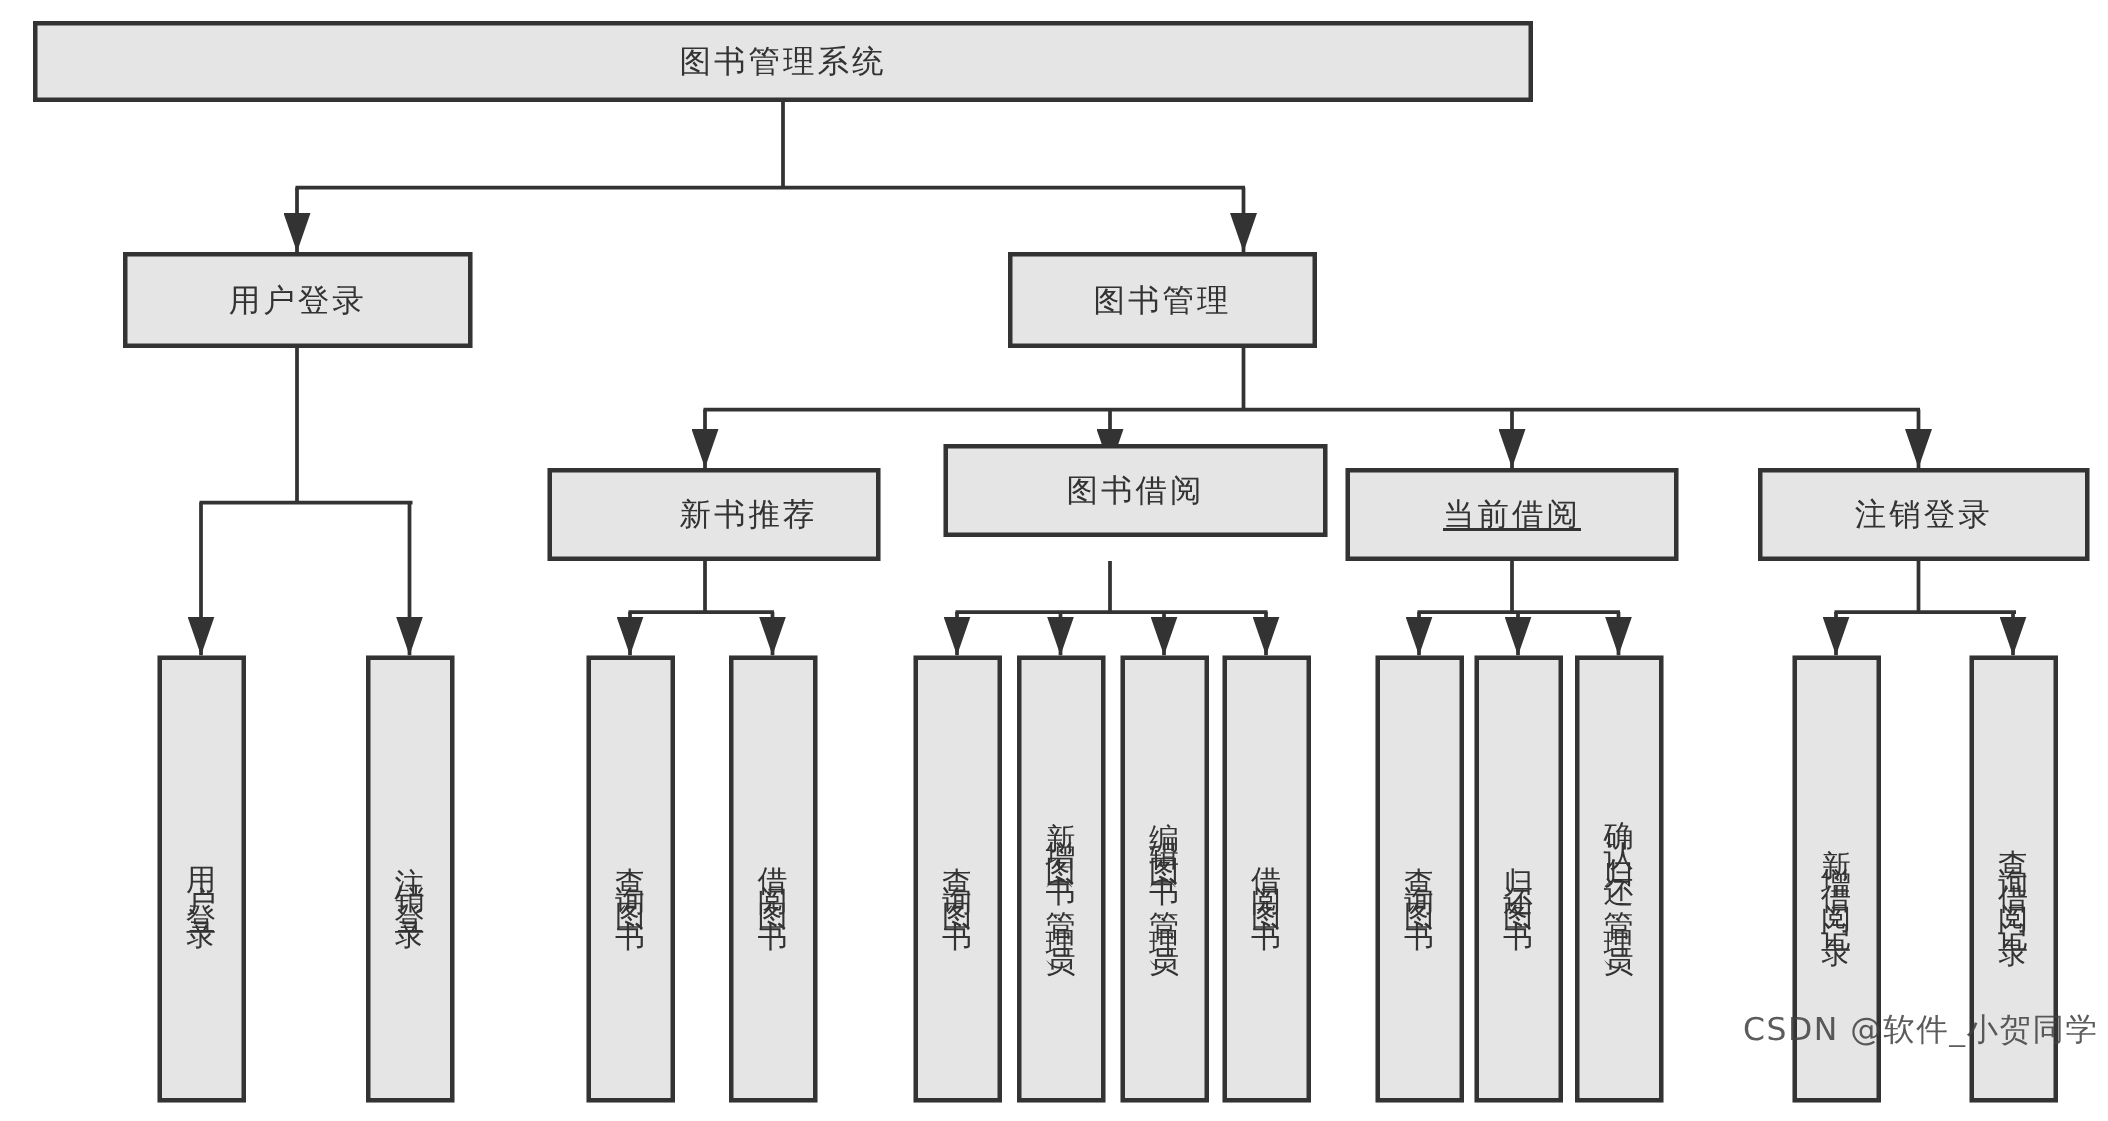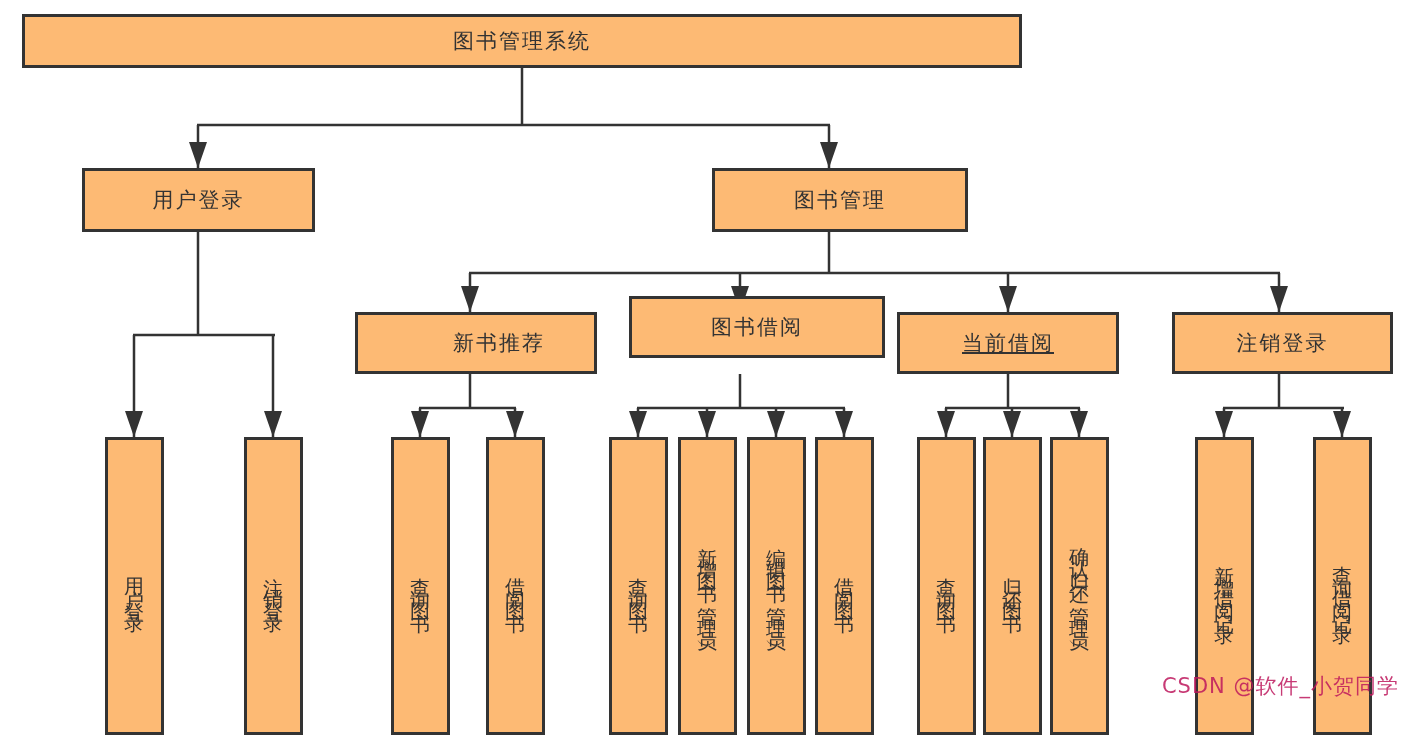--- a/index.html
+++ b/index.html
@@ -9,21 +9,21 @@
     height: 747px;
     background: #ffffff;
     font-family: "DejaVu Sans", sans-serif;
     overflow: hidden;
   }
   #wires { position: absolute; left: 0; top: 0; }
   .box {
     position: absolute;
     box-sizing: border-box;
     border: 3px solid #333333;
-    background: #fdba74;
+    background: #e5e5e5;
     display: flex;
     align-items: center;
     justify-content: center;
     color: #333333;
   }
   .hbox .label {
     font-size: 21px;
     letter-spacing: 2px;
     white-space: nowrap;
     color: #333333;
@@ -32,40 +32,40 @@
     writing-mode: vertical-rl;
     text-orientation: mixed;
     font-size: 20px;
     letter-spacing: 12px;
     line-height: 1;
     color: #333333;
   }
   
   .b-root  { left: 22px;  top: 14px;  width: 1000px; height: 54px; }
   .b-l2a   { left: 82px;  top: 168px; width: 233px;  height: 64px; }
-  .b-l2b   { left: 712px; top: 168px; width: 256px;  height: 64px; }
-  .b-l3a   { left: 355px; top: 312px; width: 242px;  height: 62px; padding-left: 46px; }
+  .b-l2b   { left: 672px; top: 168px; width: 206px;  height: 64px; }
+  .b-l3a   { left: 365px; top: 312px; width: 222px;  height: 62px; padding-left: 46px; }
   .b-l3b   { left: 629px; top: 296px; width: 256px;  height: 62px; }
   .b-l3c   { left: 897px; top: 312px; width: 222px;  height: 62px; text-decoration: underline; }
   .b-l3d   { left: 1172px;top: 312px; width: 221px;  height: 62px; }
   .leaf    { top: 437px;  width: 59px; height: 298px; }
   .f01 { left: 105px; }  .f02 { left: 244px; }
   .f03 { left: 391px; }  .f04 { left: 486px; }
   .f05 { left: 609px; }  .f06 { left: 678px; }
   .f07 { left: 747px; }  .f08 { left: 815px; }
   .f09 { left: 917px; }  .f10 { left: 983px; }
   .f11 { left: 1050px; }
   .f12 { left: 1195px; } .f13 { left: 1313px; }
   #watermark {
     position: absolute;
     right: 6px;
     top: 672px;
     font-size: 21px;
     letter-spacing: 1px;
-    color: #be185d;
+    color: #404040;
     opacity: 0.85;
     white-space: nowrap;
     z-index: 5;
   }
 </style>
 </head>
 <body>
 
 <div id="canvas">
 

